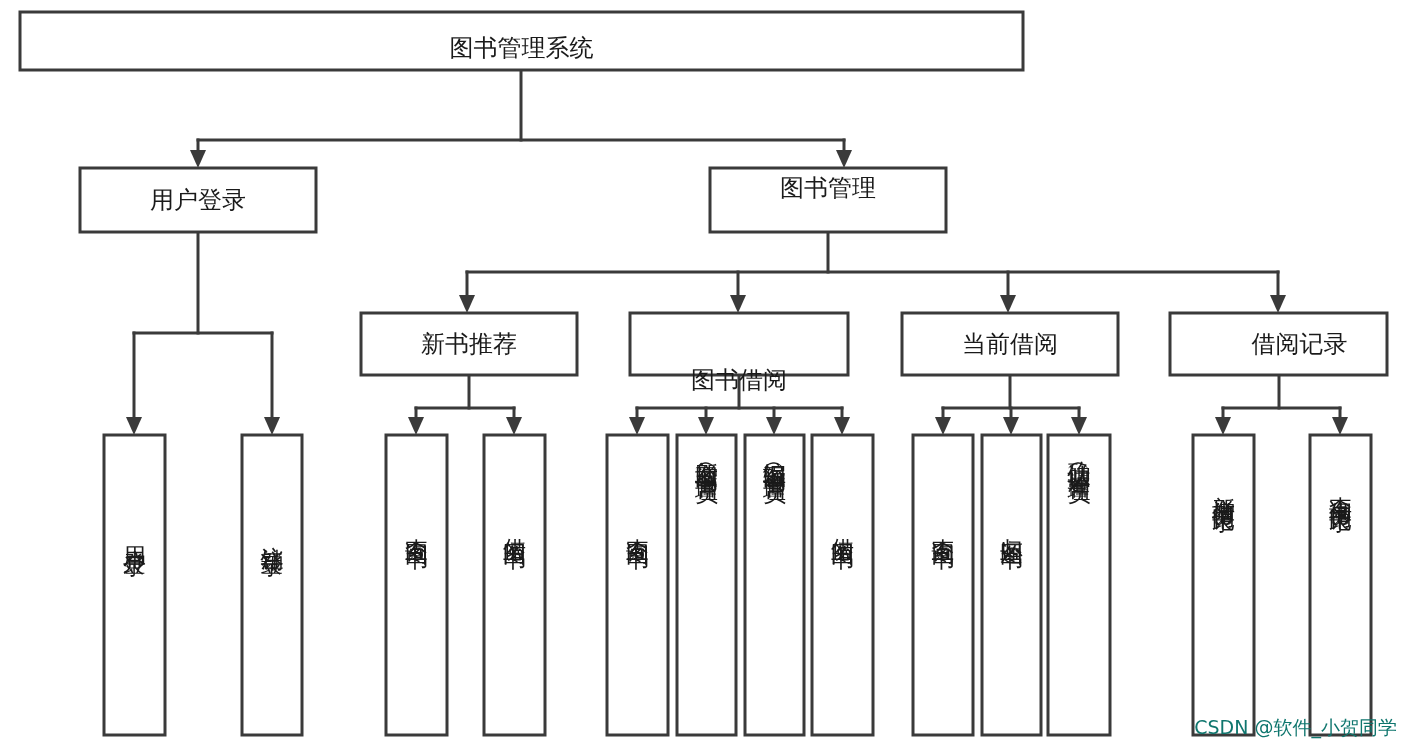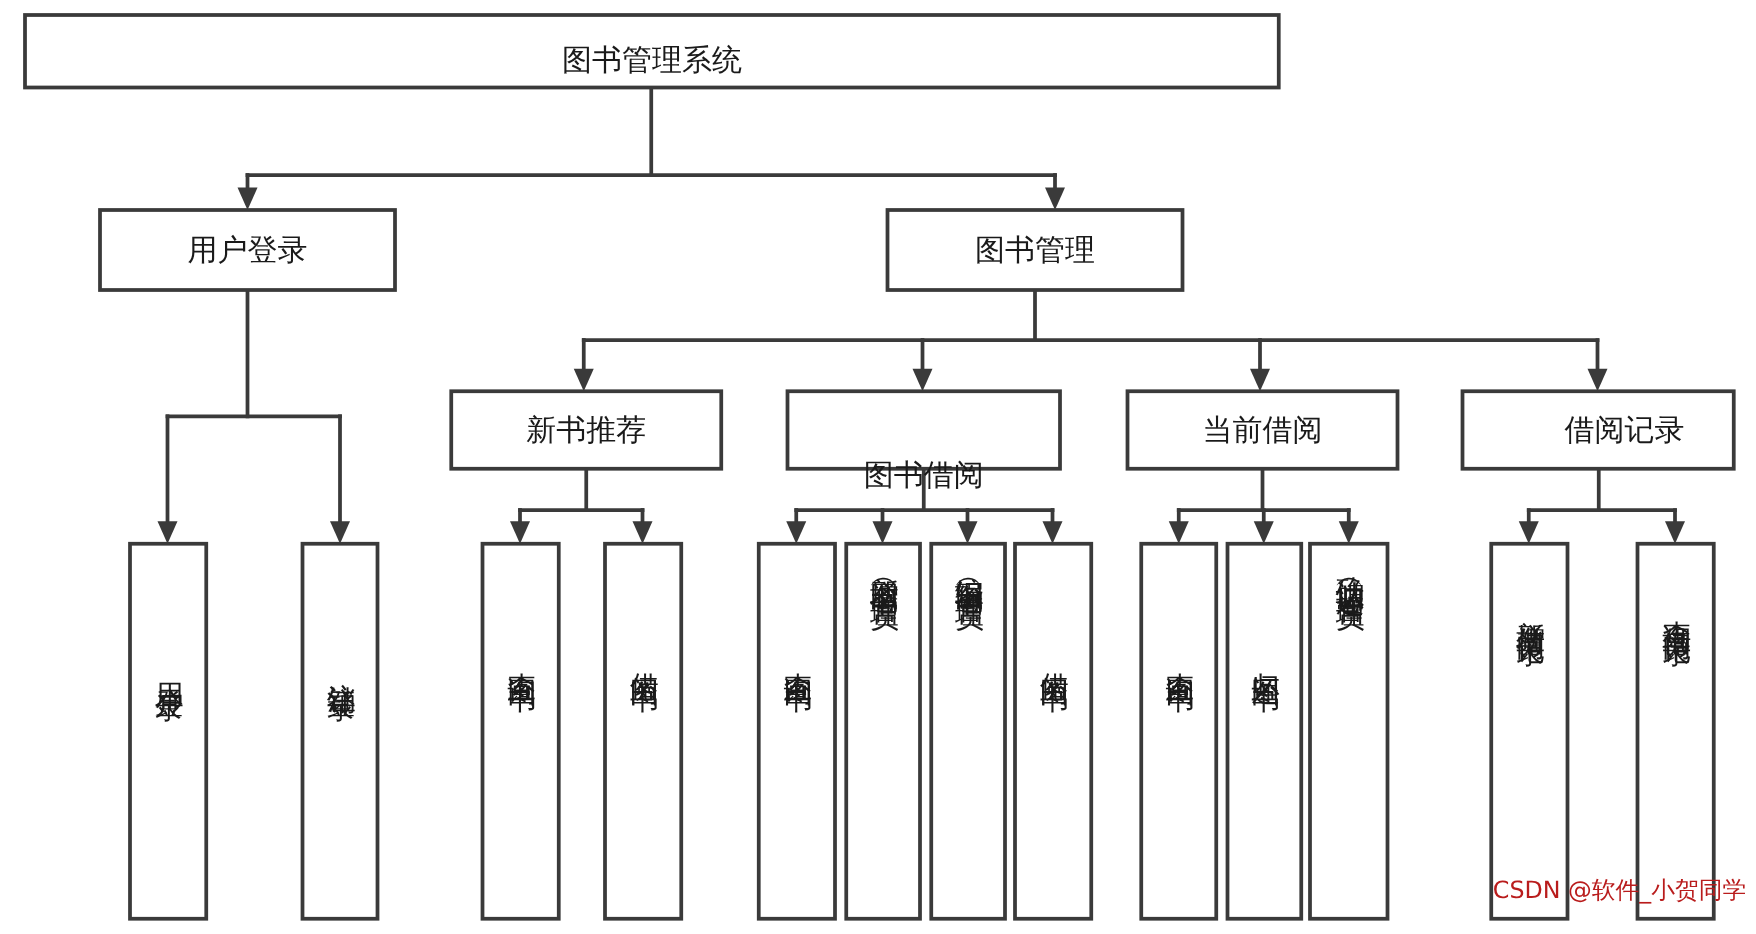--- a/index.html
+++ b/index.html
@@ -67,24 +67,24 @@
   }
   .hlabel-text {
     font-family: "DejaVu Sans", "Liberation Sans", sans-serif;
     font-size: 24px;
     color: #1a1a1a;
     white-space: nowrap;
   }
   .watermark {
     position: absolute;
     right: 8px;
-    bottom: 22px;
+    bottom: 6px;
     font-family: "DejaVu Sans", "Liberation Sans", sans-serif;
     font-size: 19px;
-    color: #b91c1c;
+    color: #0f766e;
     white-space: nowrap;
     pointer-events: none;
   }
 </style>
 </head>
 <body>
 
 <div id="diagram-root">
 
   <svg class="tree-canvas" viewBox="0 0 1405 747" xmlns="http://www.w3.org/2000/svg">
@@ -193,21 +193,21 @@
     <rect class="node-box" x="1310" y="435" width="61" height="300"></rect>
   </svg>
 
   <div class="hlabel-wrap" style="left:20px; top:12px; width:1003px; height:72px;">
     <span class="hlabel-text">图书管理系统</span>
   </div>
 
   <div class="hlabel-wrap" style="left:80px; top:168px; width:236px; height:64px;">
     <span class="hlabel-text">用户登录</span>
   </div>
-  <div class="hlabel-wrap" style="left:710px; top:168px; width:236px; height:64px;border-radius:15px;">
+  <div class="hlabel-wrap" style="left:710px; top:156px; width:236px; height:64px;border-radius:15px;">
     <span class="hlabel-text">图书管理</span>
   </div>
 
   <div class="hlabel-wrap" style="left:361px; top:313px; width:216px; height:62px;align-items:center;">
     <span class="hlabel-text">新书推荐</span>
   </div>
   <div class="hlabel-wrap" style="left:630px; top:313px; width:218px; height:62px;margin-top:36px;">
     <span class="hlabel-text">图书借阅</span>
   </div>
   <div class="hlabel-wrap" style="left:902px; top:313px; width:216px; height:62px;">

